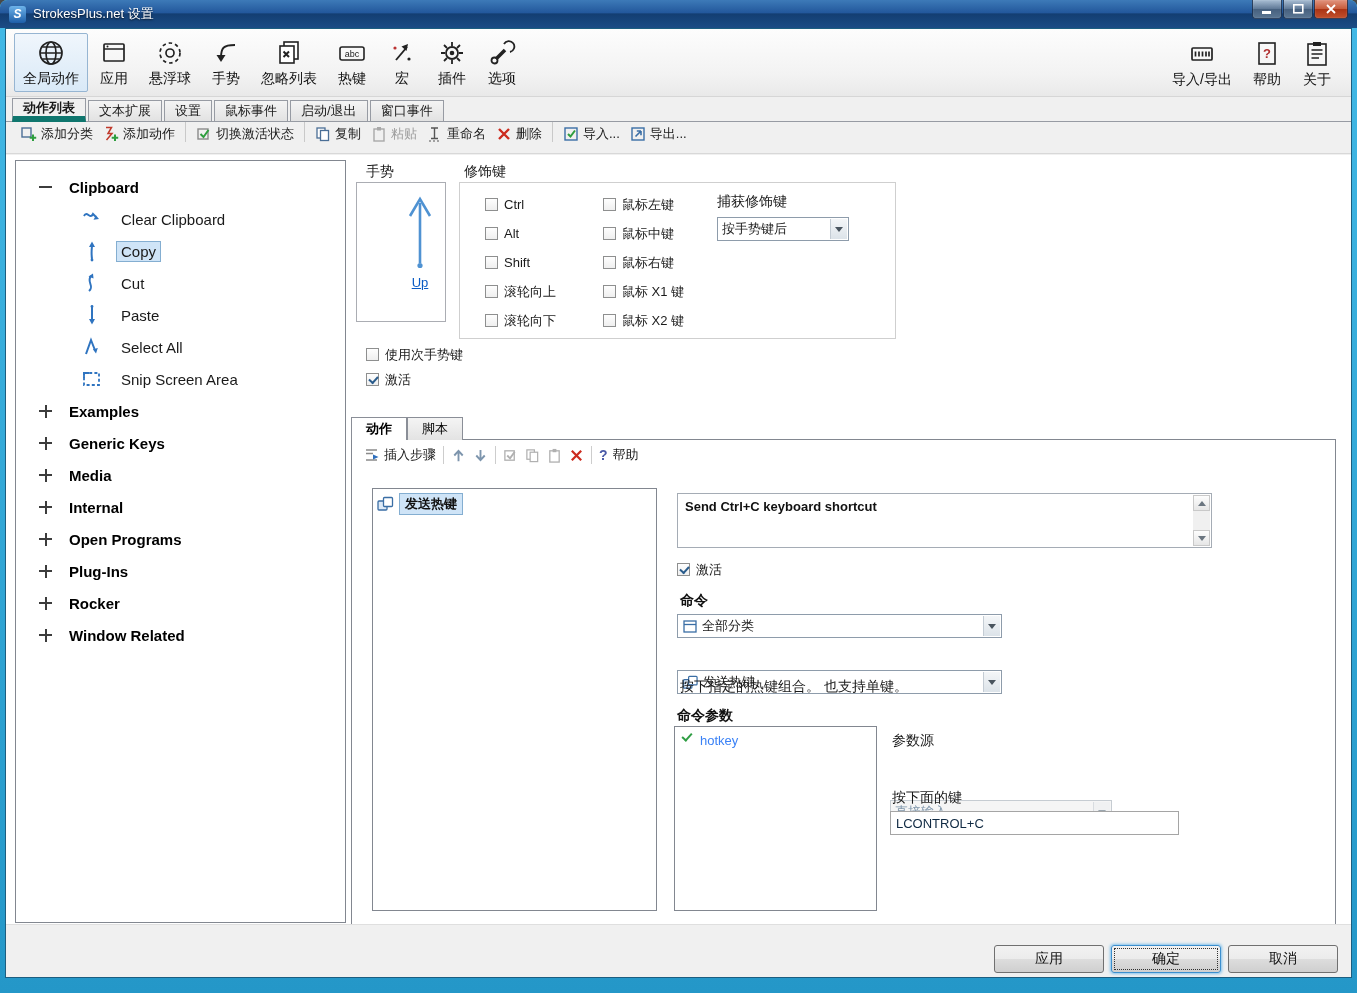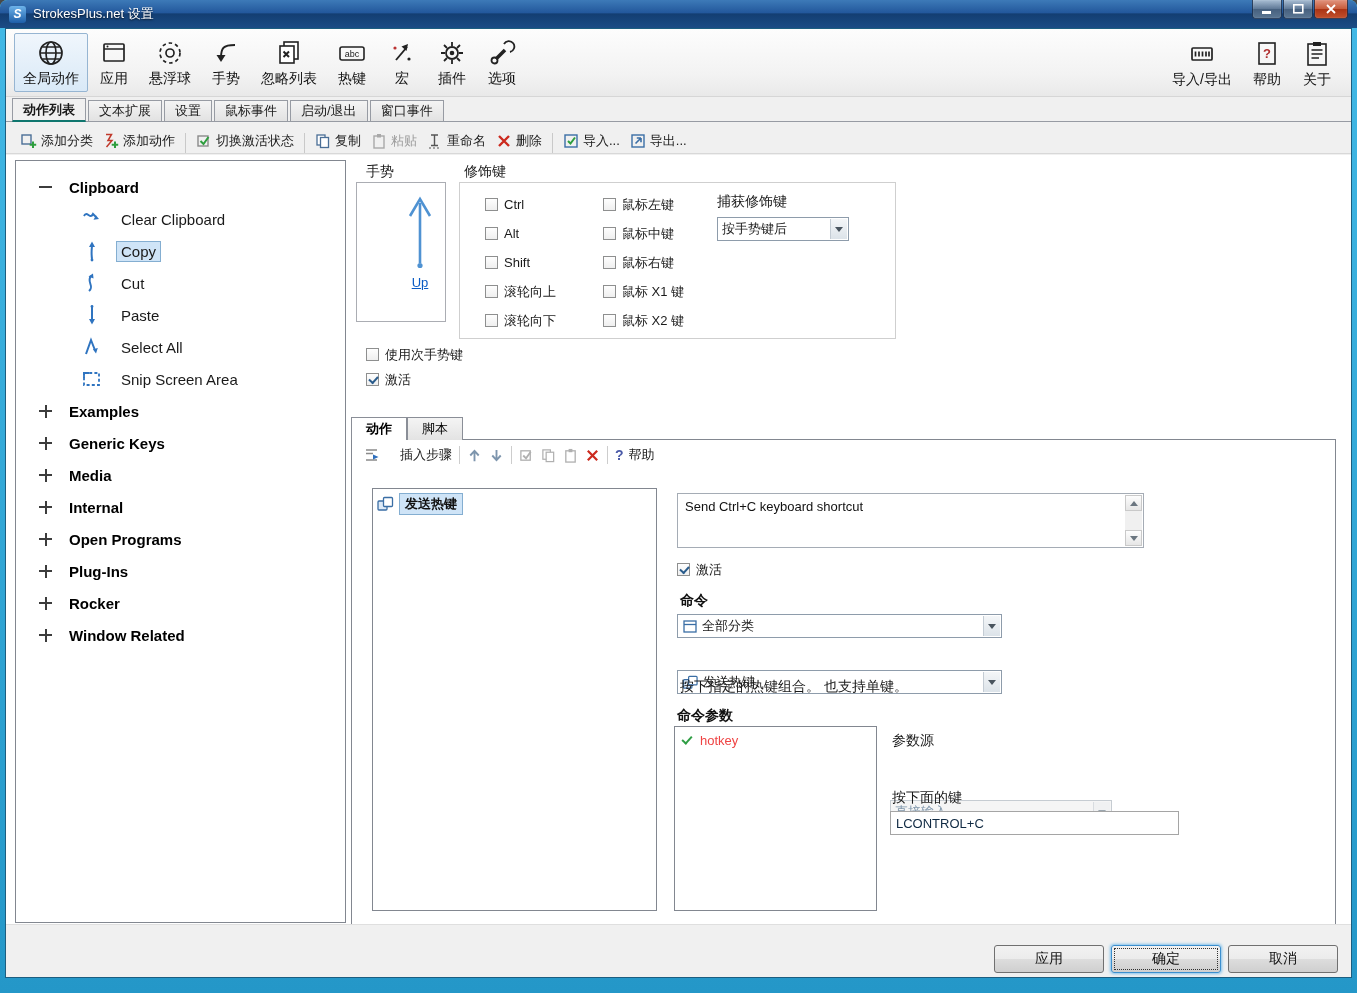--- a/index.html
+++ b/index.html
@@ -32,24 +32,24 @@
     padding:4px 8px 3px; margin-right:2px; border:1px solid transparent; border-radius:2px; cursor:default; }
   .tbi.selected { background:linear-gradient(#f0f6fc,#d9e9f7); border-color:#96b5d2; }
   .tbi .tblabel { font-size:14px; color:#111; margin-top:2px; white-space:nowrap; }
   .tb-right { position:absolute; right:8px; top:0; height:68px; display:flex; align-items:center; }
   
   .tabstrip { position:absolute; left:0; right:0; top:69px; height:24px;
     display:flex; align-items:flex-end; padding-left:6px; border-bottom:1px solid #979ba3; background:#f0f0f0; }
   .tab { height:21px; padding:0 10px; font-size:13px; color:#1a1a1a; display:flex; align-items:center;
     background:linear-gradient(#f4f4f4,#e2e2e2); border:1px solid #979ba3; border-bottom:none; margin-right:2px; }
   .tab.active { height:24px; background:#f0f0f0; font-weight:bold; margin-bottom:-1px;
-    border-bottom:2px solid #0f766e; }
+    border-bottom:6px solid #0f766e; }
   
   .actionbar { position:absolute; left:0; right:0; top:93px; height:32px; background:#f0f0f0;
-    border-bottom:1px solid #d8d8d8; display:flex; align-items:flex-end; padding-left:10px; }
+    border-bottom:1px solid #d8d8d8; display:flex; align-items:flex-start; padding-left:10px; }
   .abi { display:flex; align-items:center; gap:4px; font-size:13px; color:#1a1a1a; padding:3px 5px;
     border-radius:2px; white-space:nowrap; }
   .abi.disabled { color:#9b9b9b; }
   .absep { width:1px; height:20px; background:#c9c9c9; margin:0 5px; }
   
   .content { position:absolute; left:0; right:0; top:126px; bottom:53px; background:#fff; }
   
   .treebox { position:absolute; left:9px; top:5px; width:331px; height:763px;
     border:1px solid #828790; background:#fff; padding-top:10px; overflow:hidden; }
   .trow { height:32px; display:flex; align-items:center; }
@@ -90,32 +90,32 @@
     background:linear-gradient(#f4f4f4,#e3e3e3); border:1px solid #8a8e97; border-bottom:none; }
   .atab.active { background:#fff; font-weight:bold; }
   .bigbox { left:345px; top:284px; width:985px; height:488px; border:1px solid #828790; background:#fff; }
   .steptb { position:absolute; left:0; right:0; top:0; height:30px; display:flex; align-items:center;
     gap:7px; padding-left:12px; font-size:13px; color:#1a1a1a; }
   .stepslist { position:absolute; left:20px; top:48px; width:285px; height:423px;
     border:1px solid #828790; background:#fff; padding:4px; }
   .steprow { display:flex; align-items:center; gap:5px; }
   .steprow .slabel { font-size:13px; font-weight:bold; color:#111; background:#cfe4f7;
     border:1px solid #84aed1; padding:1px 5px; }
-  .descbox { position:absolute; left:325px; top:53px; width:467px; height:55px;
-    border:1px solid #a5acb5; background:#fff; font-size:13px; color:#111; padding:5px 24px 5px 7px; }
+  .descbox { position:absolute; left:325px; top:53px; width:535px; height:55px;
+    border:1px solid #a5acb5; background:#fff; font-size:13px; color:#111; padding:5px 24px 5px 7px;font-weight:bold; }
   .vscroll { position:absolute; right:1px; top:1px; bottom:1px; width:17px; background:#f0f0f0; }
   .sarrow { position:absolute; left:0; width:17px; height:16px; background:linear-gradient(#fdfdfd,#e6e6e6);
     border:1px solid #c9c9c9; display:flex; align-items:center; justify-content:center; }
   .tri-up-s { width:0; height:0; border-left:4px solid transparent; border-right:4px solid transparent;
     border-bottom:5px solid #6b7680; }
   .tri-down-s { width:0; height:0; border-left:4px solid transparent; border-right:4px solid transparent;
     border-top:5px solid #6b7680; }
   .paramsbox { position:absolute; left:322px; top:286px; width:203px; height:185px;
     border:1px solid #828790; background:#fff; padding:6px; }
-  .paramrow { display:flex; align-items:center; gap:7px; font-size:13px; color:#ef4444; }
+  .paramrow { display:flex; align-items:flex-start; gap:7px; font-size:13px; color:#3b82f6; }
   .greencheck { width:12px; height:9px; position:relative; flex:none; }
   .greencheck::after { content:""; position:absolute; left:1px; top:0; width:8px; height:4px;
     border-left:2.4px solid #2f9e44; border-bottom:2.4px solid #2f9e44; transform:rotate(-48deg); }
   .textinput { border:1px solid #a5a5a5; background:#fff; height:24px; font-size:13px; color:#102a43;
     padding:0 5px; font-family:Liberation Sans, sans-serif; }
   
   .bottombar { position:absolute; left:0; right:0; bottom:0; height:53px; background:#f0f0f0;
     border-top:1px solid #dfdfdf; }
   .btn { position:absolute; top:20px; width:110px; height:28px; font-size:14px; color:#111;
     background:linear-gradient(#f2f2f2,#ebebeb 50%,#dddddd 50%,#cfcfcf); border:1px solid #707070;
@@ -547,21 +547,21 @@
       </div>
 
       <div class="abs" style="left:345px;top:262px;display:flex;z-index:2;">
         <div class="atab active">动作</div>
         <div class="atab">脚本</div>
       </div>
 
       <div class="abs bigbox">
 
         <div class="steptb">
-          <span style="display:flex;align-items:center;gap:20px;">
+          <span style="display:flex;align-items:center;gap:4px;">
             <span>
               <svg width="16" height="16" viewBox="0 0 16 16" fill="none">
                   <path d="M2,3 H13 M2,6.5 H9 M2,13 H13" stroke="#8a8a8a" stroke-width="1.4"></path>
                   <path d="M9,7.5 L14.5,10 L9,12.5 Z" fill="#2f6fbd"></path>
                 </svg>
             </span>
             <span>插入步骤</span>
           </span>
           <span class="sep-v"></span>
           <span>

